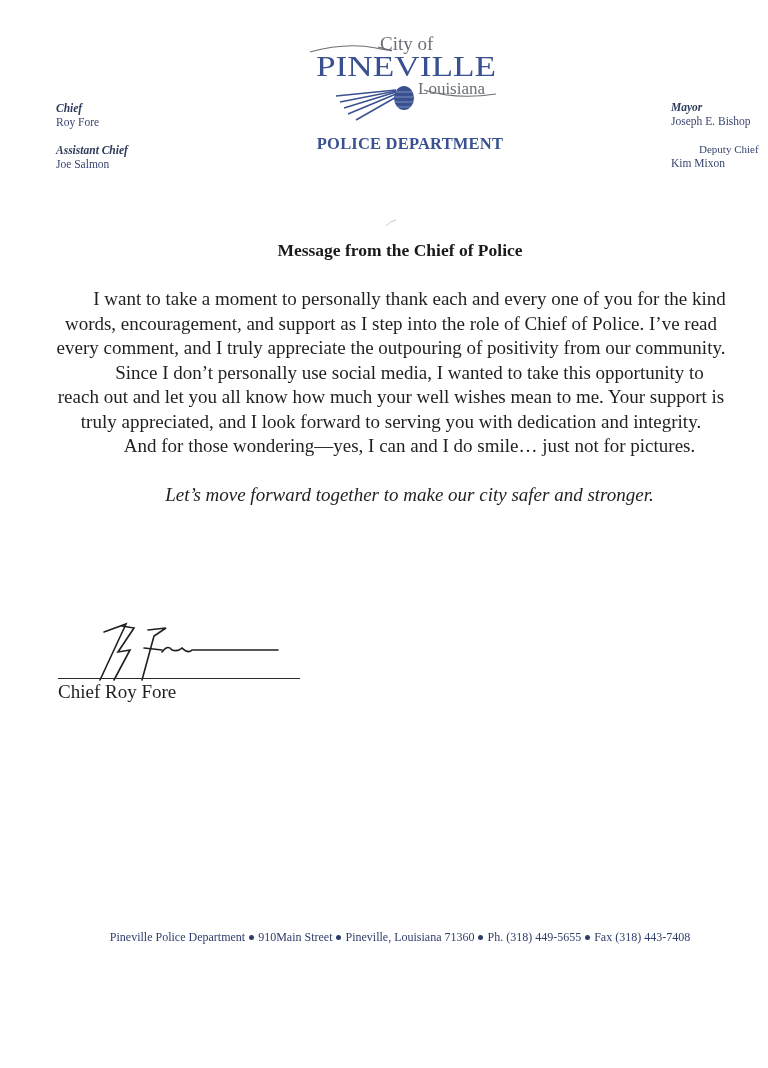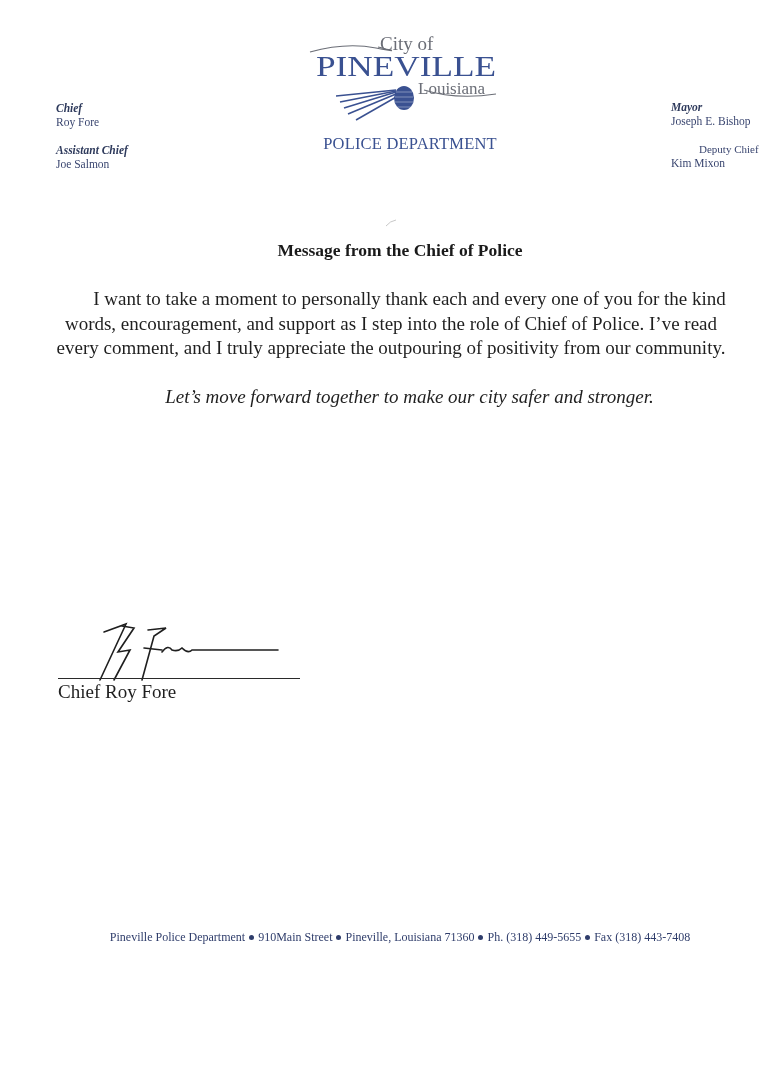--- a/index.html
+++ b/index.html
@@ -2,21 +2,21 @@
 <html><head>
   <meta charset="utf-8">
   <style>
     html, body { margin: 0; padding: 0; background: #ffffff; }
     body { width: 768px; height: 1068px; position: relative; overflow: hidden; font-family: "Liberation Serif", serif; color: #1a1a1a; }
     .abs { position: absolute; }
     .side-title { font-weight: bold; font-size: 11.5px; color: #2e3a5c; line-height: 14px; font-style: italic; }
     .side-name { font-size: 11.5px; color: #3a4670; line-height: 14px; }
     .side-plain { font-size: 11px; color: #3a4670; line-height: 14px; margin-left: 28px; }
     #logo { left: 306px; top: 28px; width: 200px; height: 100px; }
-    #dept { left: 250px; top: 134px; width: 320px; text-align: center; font-weight: normal; font-size: 16.5px; color: #3a5191; letter-spacing: 0.2px; }
+    #dept { left: 250px; top: 134px; width: 320px; text-align: center; font-weight: bold; font-size: 16.5px; color: #3a5191; letter-spacing: 0.2px; }
     #title { left: 0; top: 240px; width: 800px; text-align: center; font-weight: bold; font-size: 17.5px; color: #1a1a1a; }
     .body-text { left: 56px; width: 670px; font-size: 19px; line-height: 24.5px; color: #1f1f1f; text-align: center; }
     .para { margin: 0; text-indent: 37px; }
     #p4 { text-indent: 37px; }
     #sig-line { left: 58px; top: 678px; width: 242px; height: 1px; background: #2a2a2a; }
     #sig { left: 92px; top: 618px; width: 200px; height: 68px; }
     #signer { left: 58px; top: 681px; font-size: 19px; color: #1f1f1f; }
     #footer { left: 0; top: 930px; width: 800px; text-align: center; font-size: 12px; color: #2f3d6b; }
     .bullet { display: inline-block; width: 5px; height: 5px; border-radius: 50%; background: #2f3d6b; margin: 0 4px 2px 4px; vertical-align: middle; }
     #mark { left: 384px; top: 218px; width: 14px; height: 10px; }
@@ -73,20 +73,22 @@
 <div id="dept" class="abs">POLICE DEPARTMENT</div>
 
 <svg id="mark" class="abs" viewBox="0 0 14 10">
   <path d="M2 8 Q 6 3 12 2" stroke="#c8c8c8" stroke-width="1" fill="none"></path>
 </svg>
 
 <div id="title" class="abs">Message from the Chief of Police</div>
 
 <div class="abs body-text" style="top:287px;">
   <p class="para">I want to take a moment to personally thank each and every one of you for the kind words, encouragement, and support as I step into the role of Chief of Police. I’ve read every comment, and I truly appreciate the outpouring of positivity from our community.</p>
+  <p class="para">Since I don’t personally use social media, I wanted to take this opportunity to reach out and let you all know how much your well wishes mean to me. Your support is truly appreciated, and I look forward to serving you with dedication and integrity.</p>
+  <p class="para">And for those wondering—yes, I can and I do smile… just not for pictures.</p>
   <p class="para" id="p4" style="margin-top:24px;font-style:italic;">Let’s move forward together to make our city safer and stronger.</p>
 </div>
 
 <svg id="sig" class="abs" viewBox="0 0 200 68">
   <g stroke="#1f1f1f" stroke-width="1.6" fill="none" stroke-linecap="round">
     <path d="M12 14 L 34 6 L 8 62"></path>
     <path d="M30 8 L 42 10 L 26 34 L 38 32 L 22 62"></path>
     <path d="M56 12 L 74 10 L 62 18 L 50 62"></path>
     <path d="M52 30 L 70 32"></path>
     <path d="M70 34 Q 76 26 80 32 Q 86 34 90 30 Q 96 36 100 32 L 186 32"></path>

